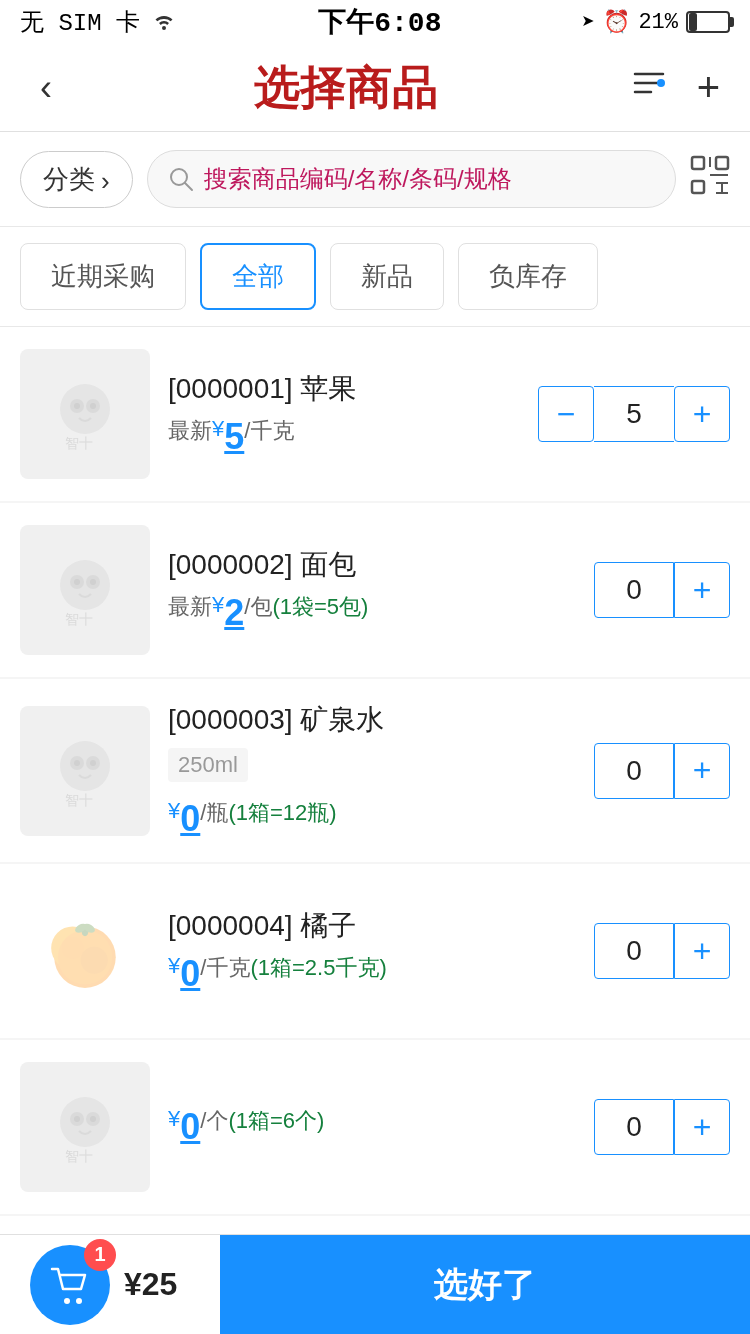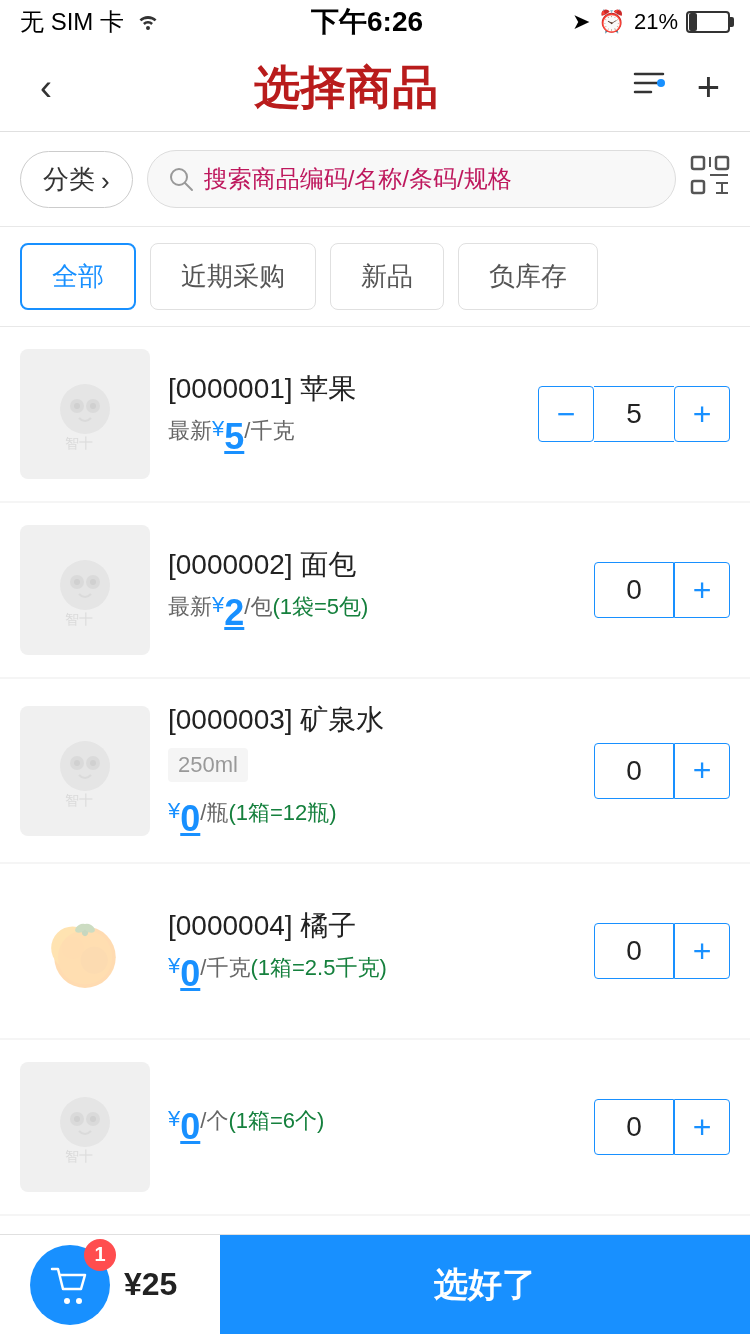--- a/index.html
+++ b/index.html
@@ -16,20 +16,21 @@
     
     .status-bar {
       background: #fff;
       height: 44px;
       display: flex;
       align-items: center;
       justify-content: space-between;
       padding: 0 20px;
       font-size: 24px;
       font-weight: 500;
+      font-family: Liberation Mono, monospace;
     }
     .status-left { display: flex; align-items: center; gap: 10px; }
     .status-center { font-size: 28px; font-weight: 600; }
     .status-right { display: flex; align-items: center; gap: 8px; font-size: 22px; }
     .battery-icon {
       width: 44px; height: 22px; border: 2px solid #333; border-radius: 4px;
       position: relative; display: inline-flex; align-items: center;
     }
     .battery-icon::after {
       content: ''; position: absolute; right: -6px; top: 50%;
@@ -332,21 +333,21 @@
 
 <div class="status-bar">
   <div class="status-left">
     <span>无 SIM 卡</span>
     <span>
       <svg width="28" height="22" viewBox="0 0 28 22">
           <path d="M14 18a2 2 0 110 4 2 2 0 010-4zm0-5a7 7 0 015 2.1l-1.8 1.8A4.5 4.5 0 0014 15.5a4.5 4.5 0 00-3.2 1.4L9 15.1A7 7 0 0114 13zm0-5a12 12 0 018.5 3.5l-1.8 1.8A9.5 9.5 0 0014 11a9.5 9.5 0 00-6.7 2.3L5.5 11.5A12 12 0 0114 8z" fill="#333"></path>
         </svg>
     </span>
   </div>
-  <div class="status-center">下午6:26</div>
+  <div class="status-center">下午6:08</div>
   <div class="status-right">
     <span>➤</span>
     <span>⏰</span>
     <span>21%</span>
     <div class="battery-icon">
       <div class="battery-fill"></div>
     </div>
   </div>
 </div>
 
@@ -386,22 +387,22 @@
       <line x1="20" y1="2" x2="20" y2="12" stroke="#555" stroke-width="2"></line>
       <line x1="20" y1="20" x2="38" y2="20" stroke="#555" stroke-width="2"></line>
       <line x1="26" y1="28" x2="38" y2="28" stroke="#555" stroke-width="2"></line>
       <line x1="32" y1="28" x2="32" y2="38" stroke="#555" stroke-width="2"></line>
       <line x1="26" y1="38" x2="38" y2="38" stroke="#555" stroke-width="2"></line>
     </svg>
   </div>
 </div>
 
 <div class="tabs">
+  <button class="tab-btn">近期采购</button>
   <button class="tab-btn active">全部</button>
-  <button class="tab-btn">近期采购</button>
   <button class="tab-btn">新品</button>
   <button class="tab-btn">负库存</button>
 </div>
 
 <div class="product-list">
 
   <div class="product-item">
     <div class="product-image">
       <svg viewBox="0 0 80 80">
         <circle cx="40" cy="35" r="25" fill="#ccc"></circle>

